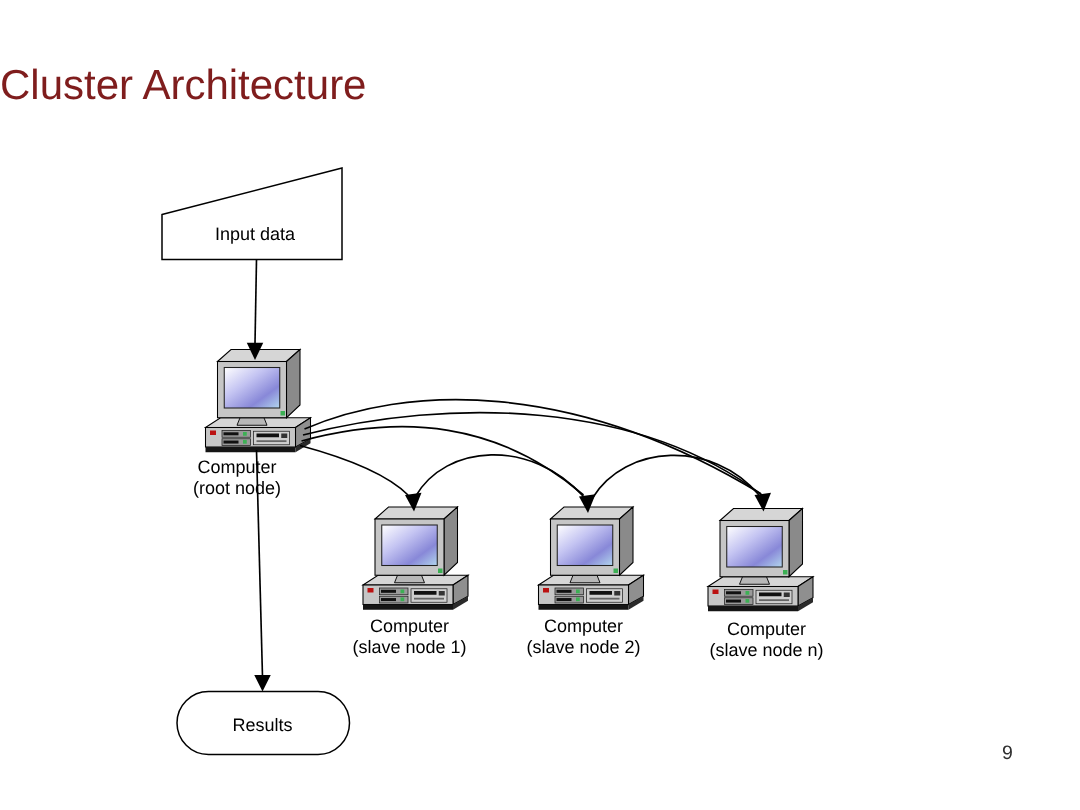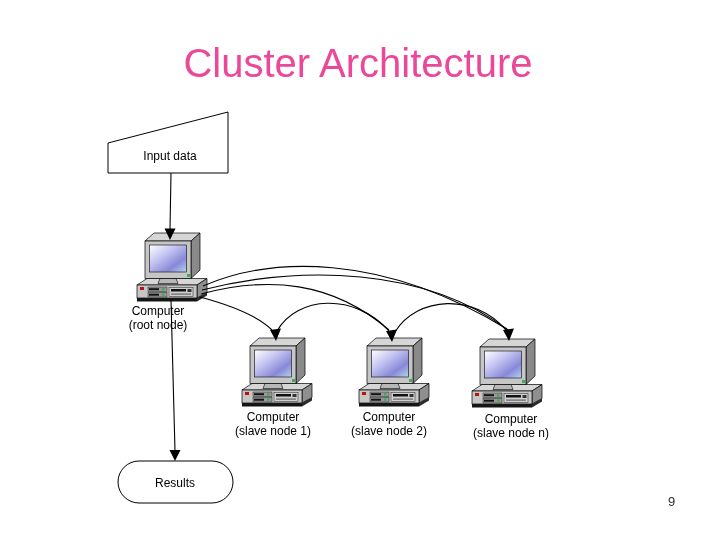--- a/index.html
+++ b/index.html
@@ -13,24 +13,24 @@
     height: 540px;
     background: #ffffff;
     overflow: hidden;
     font-family: "Liberation Sans", sans-serif;
   }
   .title {
     position: absolute;
     top: 41px;
     left: 0;
     width: 716px;
-    text-align: center;
-    font-size: 40px;
+    text-align: left;
+    font-size: 28px;
     font-weight: 400;
-    color: #ec4899;
+    color: #7f1d1d;
     letter-spacing: 0px;
     white-space: nowrap;
   }
   .page-number {
     position: absolute;
     left: 668px;
     top: 494px;
     font-size: 13px;
     color: #2e2e2e;
   }

